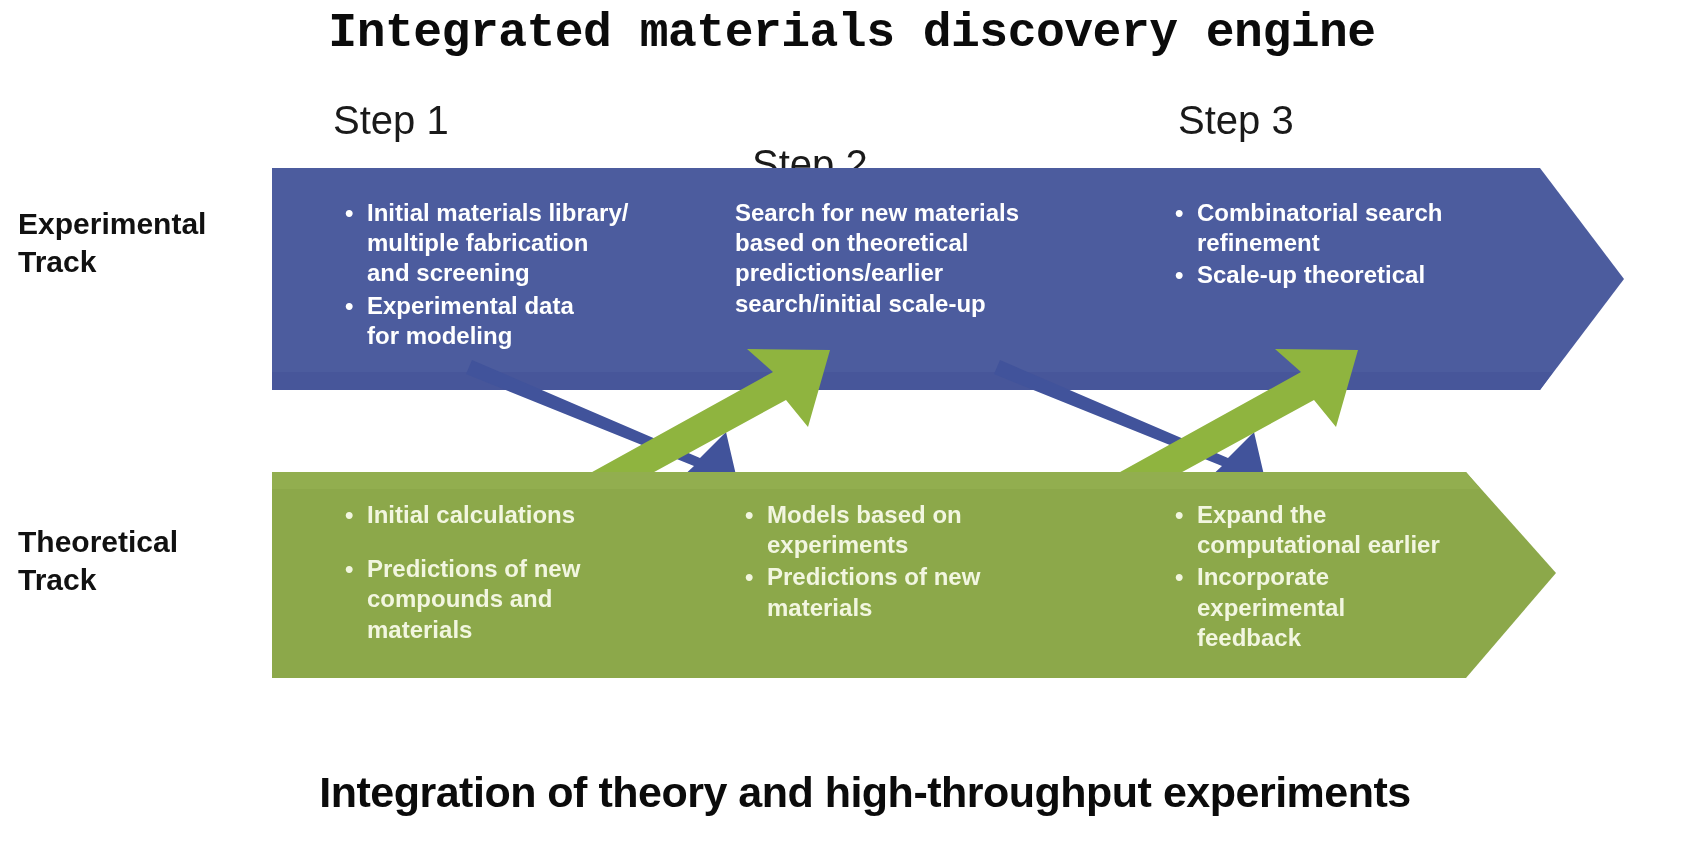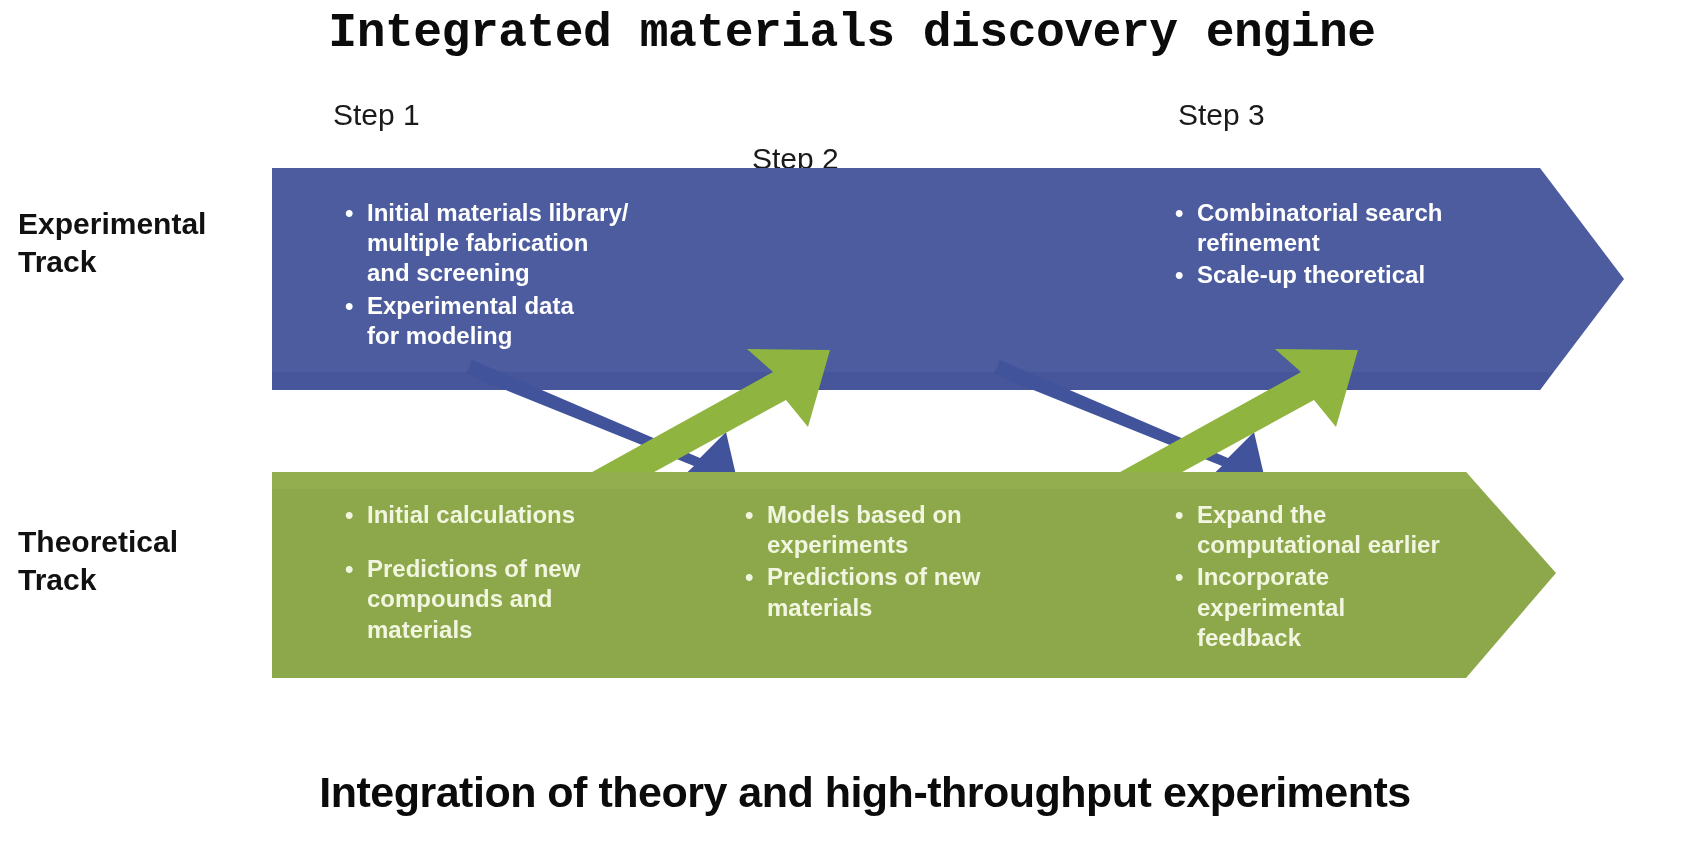--- a/index.html
+++ b/index.html
@@ -23,21 +23,21 @@
     text-align:center;
     font-size:43px;font-weight:bold;color:#0b0b0b;
     letter-spacing:-0.5px;
     font-family:"Liberation Sans", sans-serif;
     padding-left:13px;
   }
 
   
   .step{
     position:absolute;top:98px;
-    font-size:30px;color:#1a1a1a;font-weight:normal;
+    font-size:40px;color:#1a1a1a;font-weight:normal;
     white-space:nowrap;
   }
   .step-1{left:333px;}
   .step-2{left:752px;margin-top:44px;}
   .step-3{left:1178px;text-align:center;}
 
   
   .track-label{
     position:absolute;
     font-size:30px;font-weight:bold;color:#111111;
@@ -125,20 +125,26 @@
 multiple fabrication
 and screening</span>
     </div>
     <div class="bullet-row">
       <span class="bullet-dot">•</span>
       <span class="bullet-txt">Experimental data
 for modeling</span>
     </div>
   </div>
 
+  <div class="col e2">
+    <div class="plain-txt">Search for new materials
+based on theoretical
+predictions/earlier
+search/initial scale-up</div>
+  </div>
 
   <div class="col e3">
     <div class="bullet-row">
       <span class="bullet-dot">•</span>
       <span class="bullet-txt">Combinatorial search
 refinement</span>
     </div>
     <div class="bullet-row">
       <span class="bullet-dot">•</span>
       <span class="bullet-txt">Scale-up theoretical</span>

